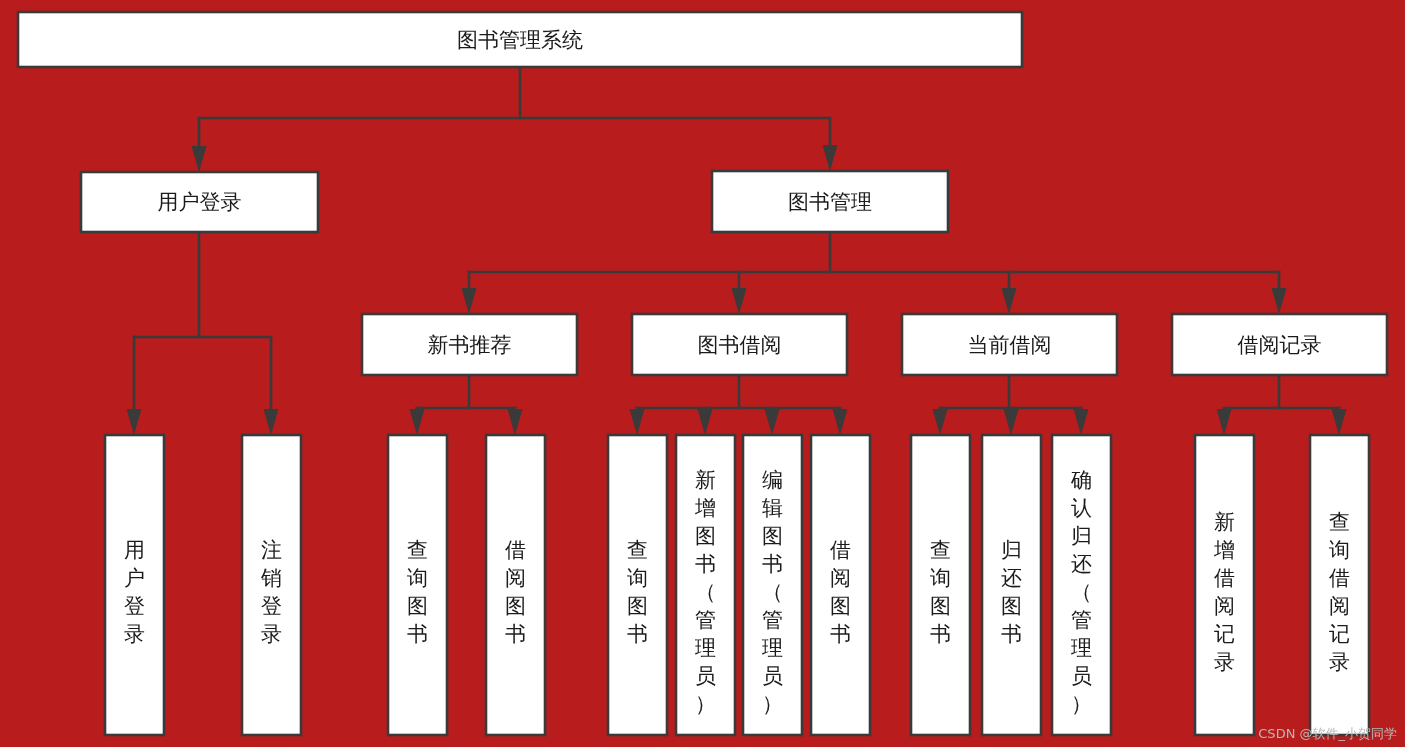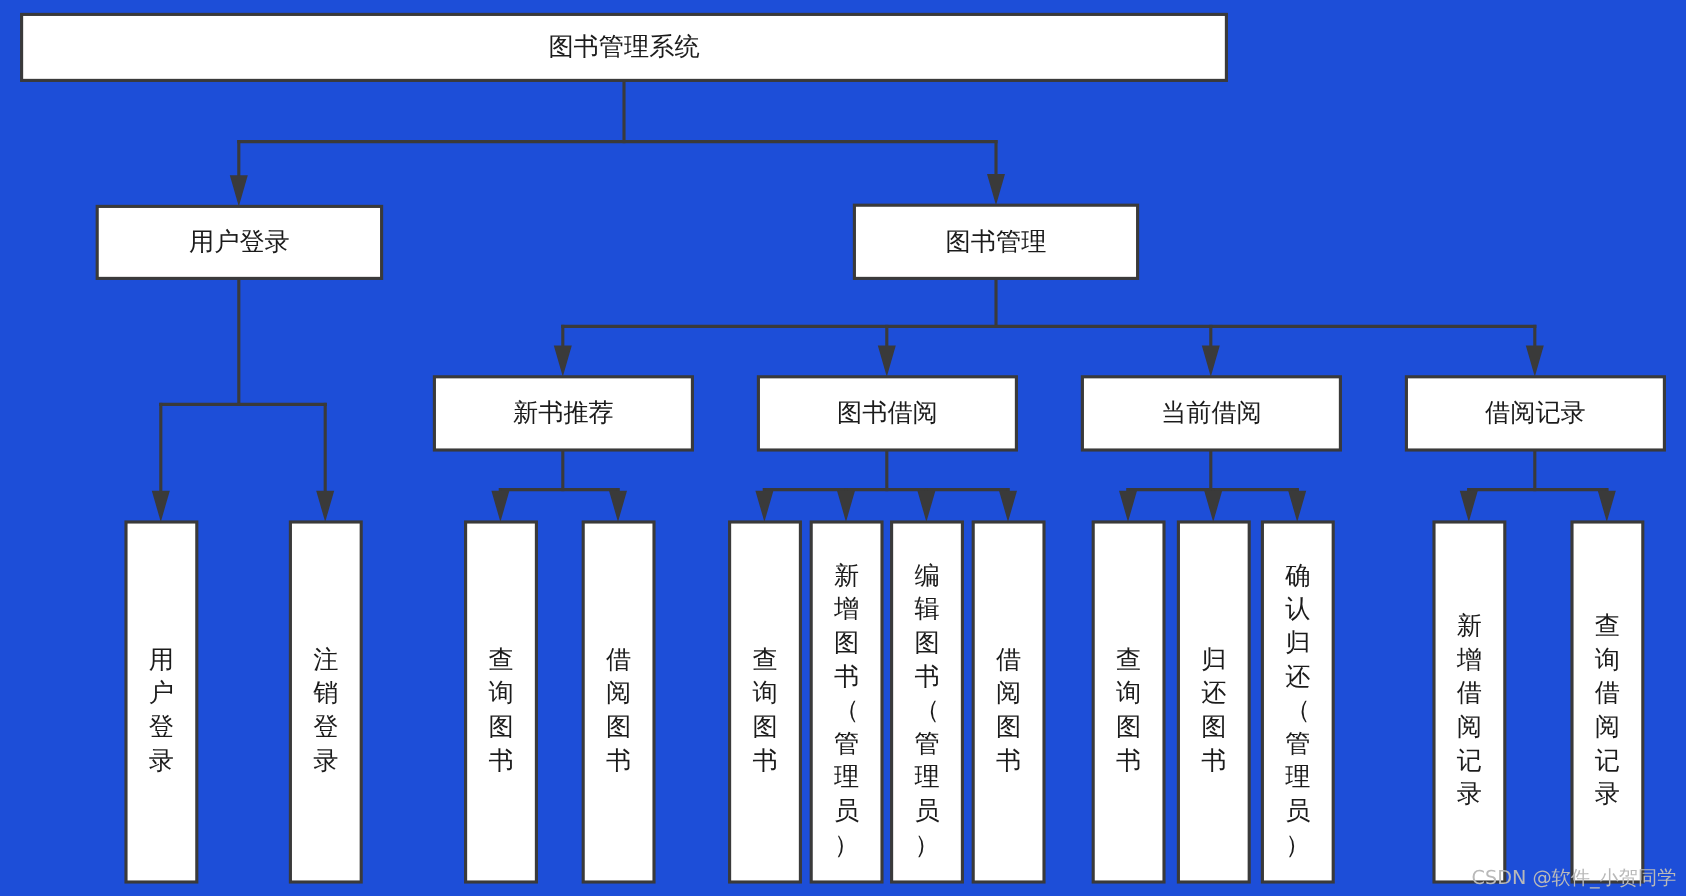--- a/index.html
+++ b/index.html
@@ -10,21 +10,21 @@
   body {
     width: 1405px;
     height: 747px;
     font-family: "DejaVu Sans", "Liberation Sans", sans-serif;
     overflow: hidden;
   }
   #diagram-root {
     position: relative;
     width: 1405px;
     height: 747px;
-    background: #1d4ed8;
+    background: #b91c1c;
   }
   svg#flowchart {
     display: block;
     width: 1405px;
     height: 747px;
   }
   .node-box {
     fill: #ffffff;
     stroke: #3a3a3a;
     stroke-width: 2.6;
@@ -44,21 +44,21 @@
     font-size: 21px;
     fill: #1b1b1b;
     text-anchor: middle;
     dominant-baseline: middle;
   }
   .watermark-text {
     position: absolute;
     right: 8px;
     bottom: 4px;
     font-family: "DejaVu Sans", "Liberation Sans", sans-serif;
-    font-size: 16px;
+    font-size: 13px;
     color: #b9b9b9;
     white-space: nowrap;
     user-select: none;
   }
 </style>
 </head>
 <body>
 
 <div id="diagram-root">
   <svg id="flowchart" viewBox="0 0 1405 747">

